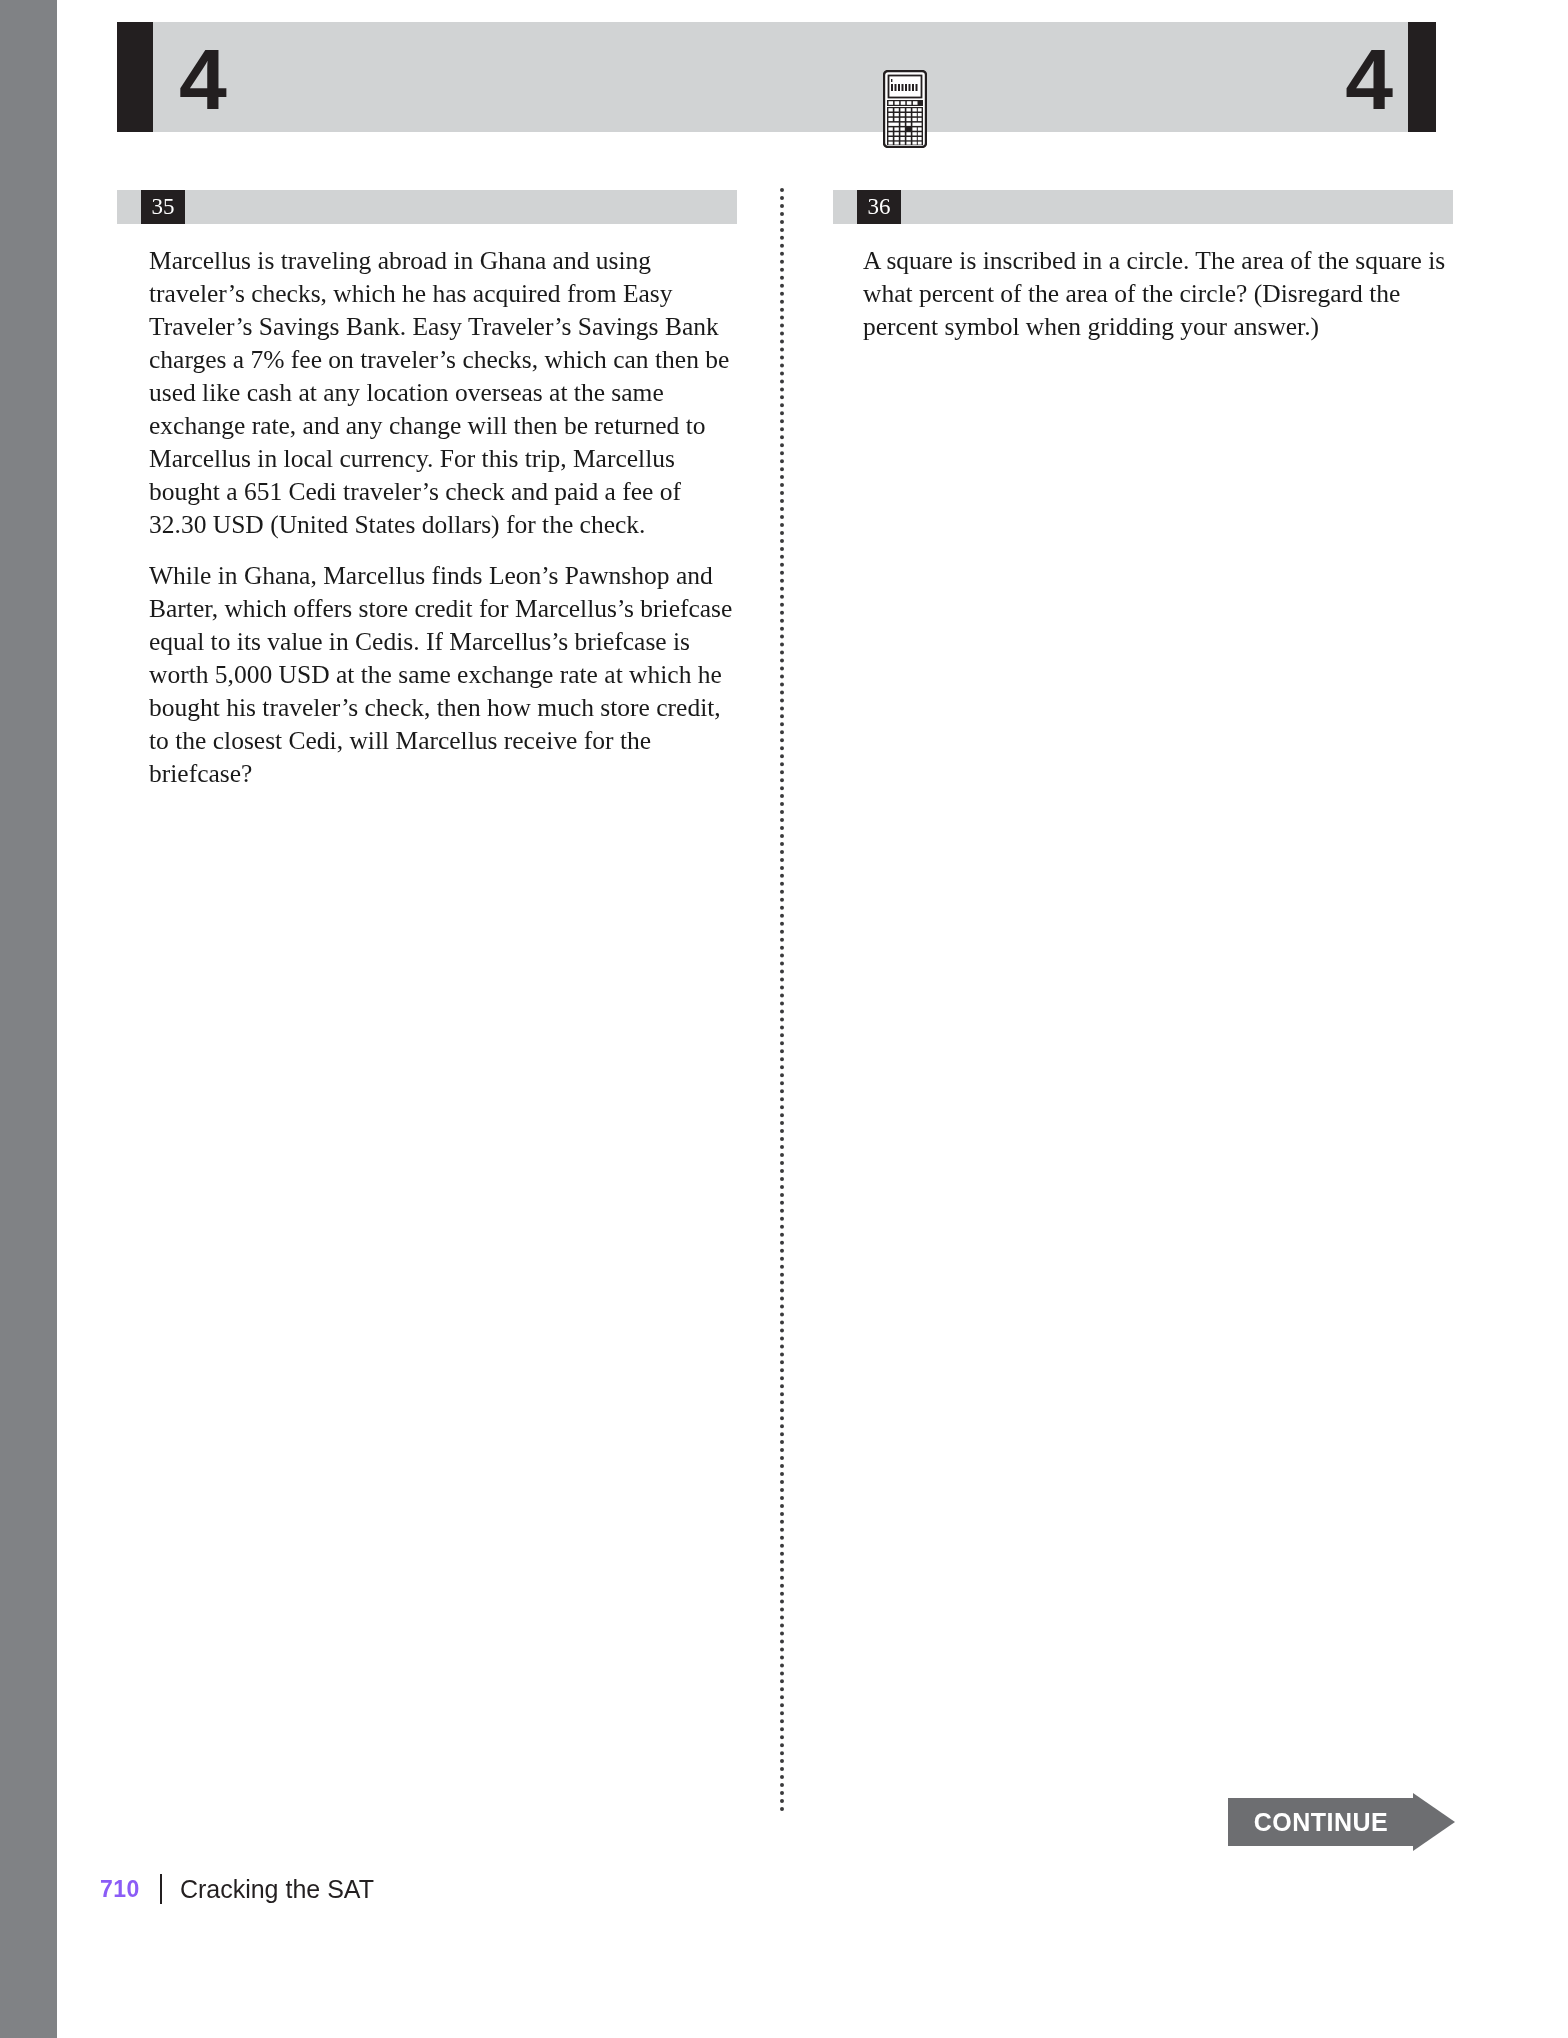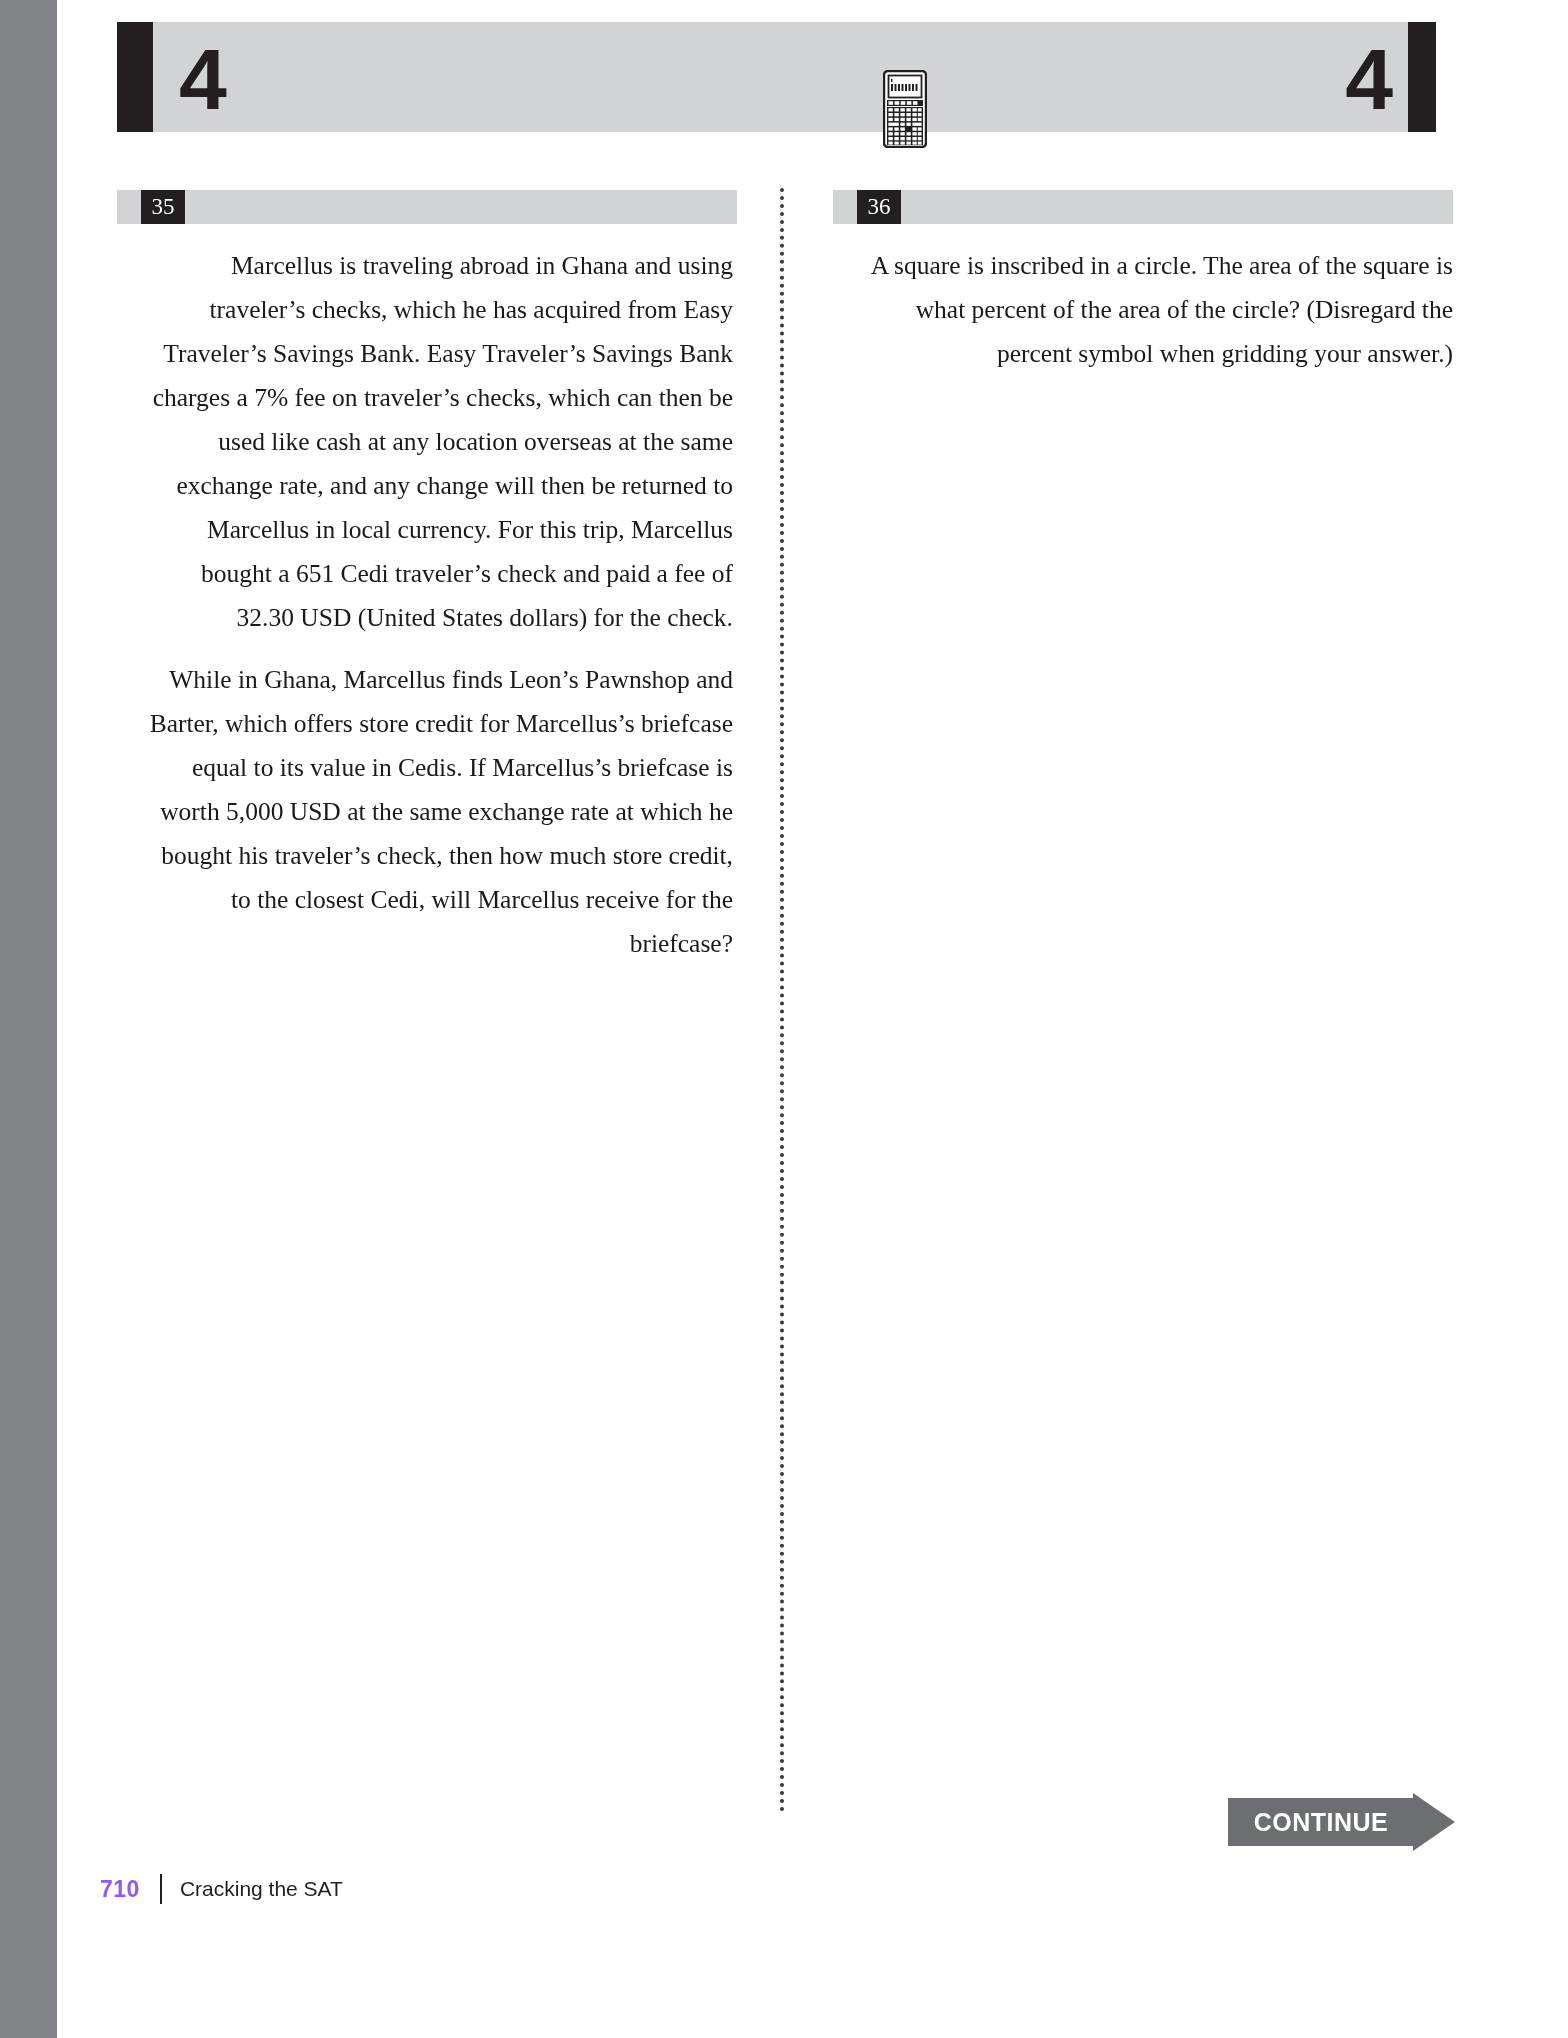--- a/index.html
+++ b/index.html
@@ -123,23 +123,23 @@
     font-size: 23px;
     line-height: 34px;
     text-align: center;
     margin-left: 24px;
   }
 
   .q-body {
     padding-left: 32px;
     padding-right: 4px;
     font-size: 25.5px;
-    line-height: 44px;
+    line-height: 33px;
     color: #1a1a1a;
-    text-align: right;
+    text-align: left;
   }
   .q-body p {
     margin: 0;
   }
   .q-body p + p {
     margin-top: 18px;
   }
   .col-right .q-body {
     padding-left: 30px;
     padding-right: 0;
@@ -202,21 +202,21 @@
     color: #8b5cf6;
     letter-spacing: 0.5px;
   }
   .footer-sep {
     width: 2px;
     height: 30px;
     background: #231f20;
     margin: 0 18px 0 20px;
   }
   .footer-title {
-    font-size: 21px;
+    font-size: 25px;
     color: #231f20;
   }
 </style>
 </head>
 <body>
 
 <div class="edge-band-left"></div>
 
 <div class="running-header">
   <div class="hdr-gray"></div>

